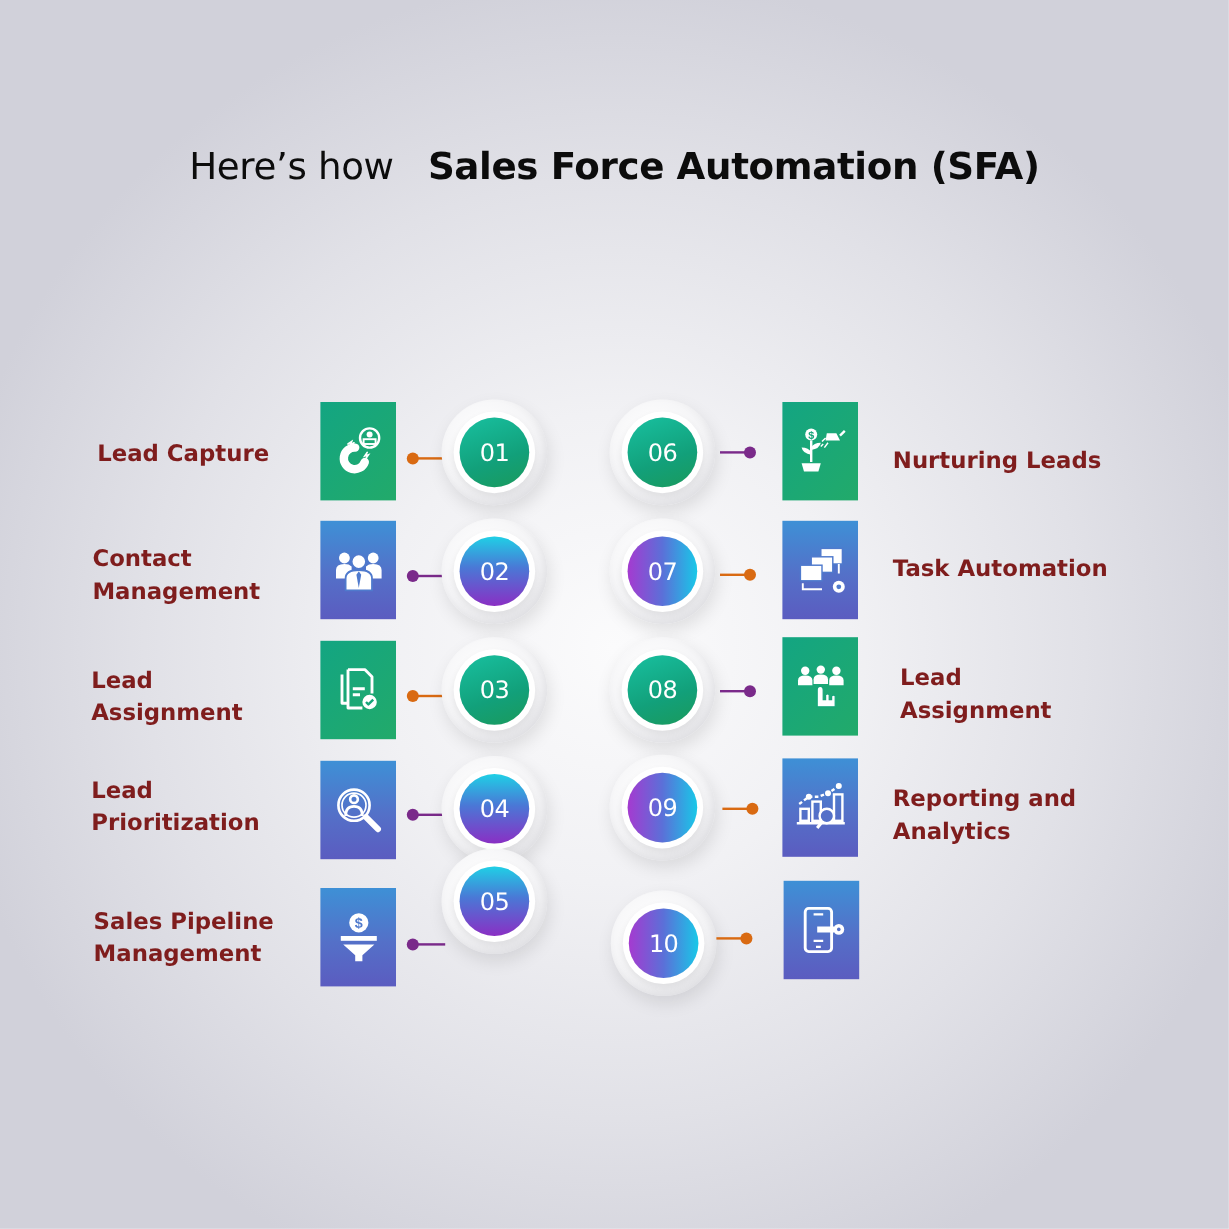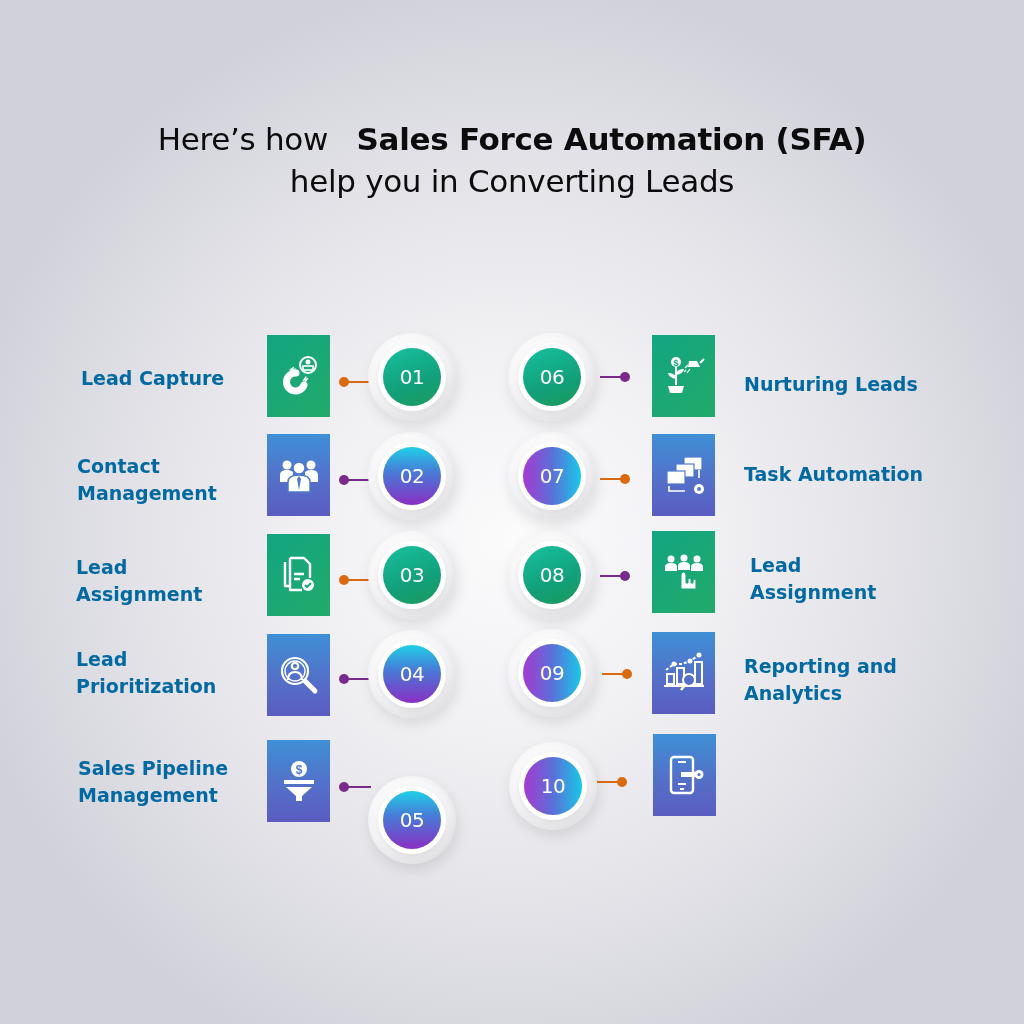--- a/index.html
+++ b/index.html
@@ -10,21 +10,21 @@
     color:#0c0c0c;
   }
   .title {
     position:absolute; left:0; width:1024px; top:118px; text-align:center;
     font-size:31px; line-height:42px; font-weight:400; letter-spacing:-0.3px;
   }
   .title b { font-weight:700;margin-left:19px; }
   .item { position:absolute; }
   .label {
     position:absolute; font-weight:700; font-size:19px; line-height:27px;
-    color:#0369a1; white-space:nowrap;
+    color:#7f1d1d; white-space:nowrap;
   }
   .box {
     position:absolute; width:63px; height:82px;
     display:flex; align-items:center; justify-content:center;
   }
   .box.green { background: linear-gradient(135deg, #13a582 0%, #22aa6a 100%); }
   .box.blue  { background: linear-gradient(180deg, #3e90d6 0%, #5470c8 55%, #5b5cc0 100%); }
   .box svg { width:46px; height:46px; }
   .conn { position:absolute; height:2px; }
   .conn .dot { position:absolute; top:-4px; width:10px; height:10px; border-radius:50%; }
@@ -41,21 +41,20 @@
   }
   .g-green  { background: linear-gradient(160deg, #18c0a0 0%, #12a07a 60%, #1a9a5c 100%); }
   .g-purple { background: linear-gradient(180deg, #1fd0e6 0%, #4a78d6 45%, #8a2fc4 100%); }
   .g-purple-h { background: linear-gradient(90deg, #a53ad0 0%, #5b70d8 50%, #18c8e8 100%); }
 </style>
 </head>
 <body>
 
 <div class="title">
   <div><span>Here’s how </span><b>Sales Force Automation (SFA)</b></div>
-  <div>help you in Converting Leads</div>
 </div>
 
 <div class="item">
   <div class="label" style="left:81px; top:365px;"><span>Lead Capture</span></div>
   <div class="box green" style="left:267px; top:335px;">
     <svg viewBox="0 0 46 46" fill="none" stroke="#fff" stroke-linecap="round">
       <path d="M20 20 A9 9 0 1 0 28 32" stroke-width="7"></path>
       <circle cx="32" cy="12" r="8" stroke-width="2"></circle>
       <circle cx="32" cy="9" r="2.5" fill="#fff" stroke="none"></circle>
       <rect x="27" y="13" width="10" height="4" stroke-width="1.6"></rect>
@@ -149,21 +148,21 @@
     <svg viewBox="0 0 46 46" fill="#fff">
       <circle cx="23" cy="11" r="8"></circle>
       <text x="23" y="15.5" text-anchor="middle" font-size="12" font-weight="700" fill="#4f7acd" font-family="Liberation Sans, sans-serif">$</text>
       <rect x="8" y="22" width="30" height="4"></rect>
       <path d="M10 29 h26 l-10 9 v5 h-6 v-5z"></path>
     </svg>
   </div>
   <div class="conn" style="left:343px; top:786px; width:28px; background:#7a2a8a;">
       <span class="dot" style="left:-4px; background:#7a2a8a;"></span>
     </div>
-  <div class="circle-outer" style="left:368px; top:776px;text-align:right;">
+  <div class="circle-outer" style="left:368px; top:707px;text-align:right;">
     <div class="circle-inner g-purple">05</div>
   </div>
 </div>
 
 <div class="item">
   <div class="circle-outer" style="left:508px; top:333px;">
     <div class="circle-inner g-green">06</div>
   </div>
   <div class="conn" style="left:600px; top:376px; width:26px; background:#7a2a8a;">
       <span class="dot" style="right:-4px; background:#7a2a8a;"></span>

